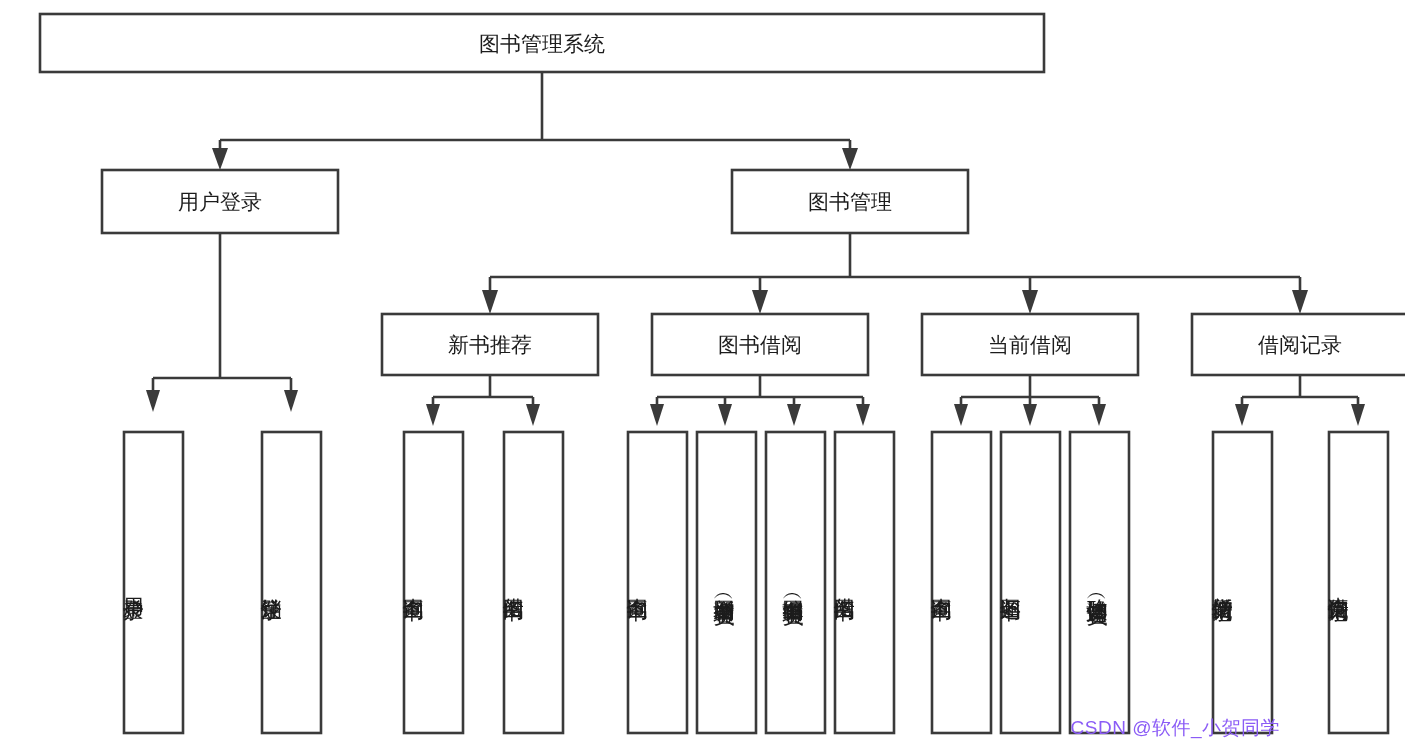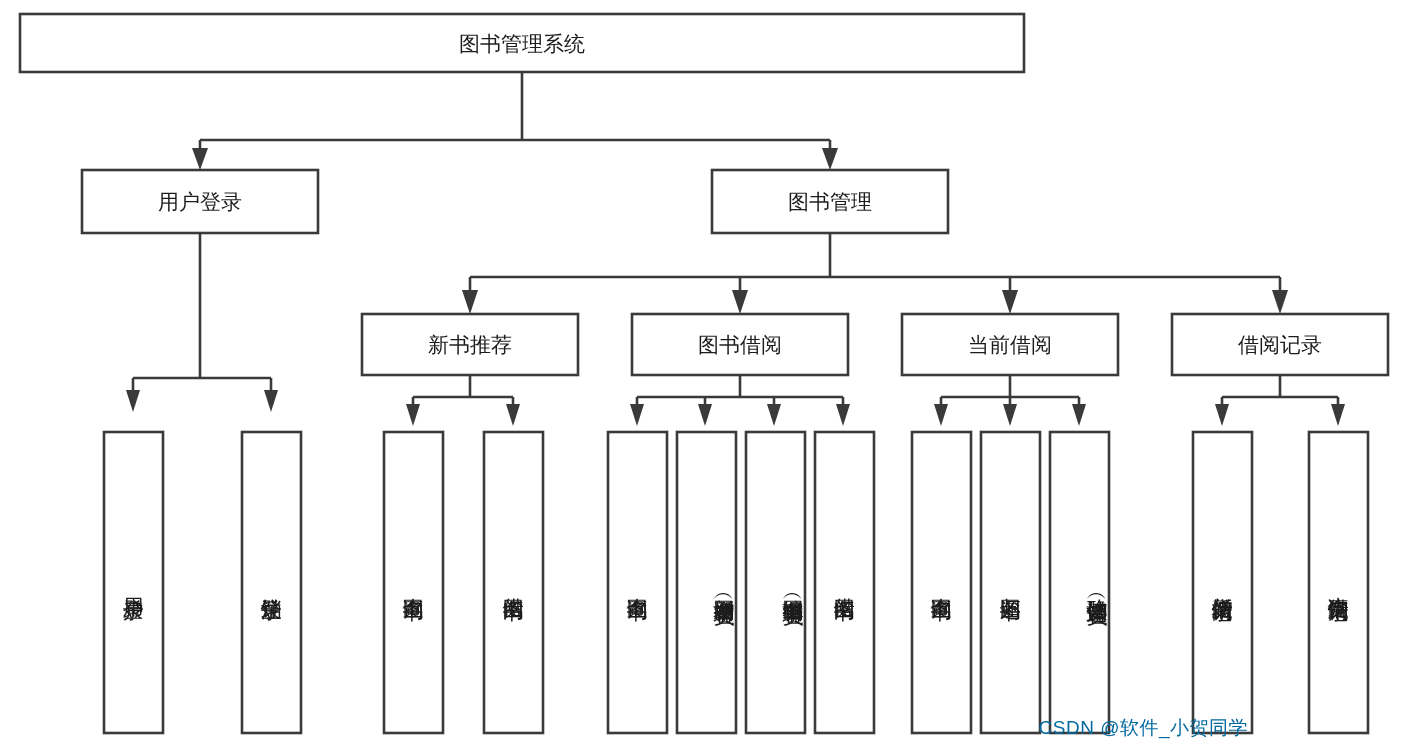--- a/index.html
+++ b/index.html
@@ -13,20 +13,21 @@
     font-family: "Liberation Sans", "DejaVu Sans", sans-serif;
     overflow: hidden;
     position: relative;
   }
   #diagram-root {
     position: absolute;
     left: 0;
     top: 0;
     width: 1264px;
     height: 747px;
+    padding-left: 20px;
   }
   svg.diagram {
     display: block;
     width: 1405px;
     height: 747px;
   }
   .node-box {
     fill: #ffffff;
     stroke: #3a3a3a;
     stroke-width: 2.6;
@@ -63,25 +64,25 @@
     font-family: "Liberation Sans", "DejaVu Sans", sans-serif;
     font-size: 21px;
     line-height: 1.12;
     color: #1c1c1c;
     letter-spacing: 1px;
     white-space: nowrap;
     pointer-events: none;
   }
   .watermark {
     position: absolute;
-    right: 16px;
+    right: 4px;
     bottom: 6px;
     font-family: "Liberation Sans", "DejaVu Sans", sans-serif;
     font-size: 19px;
-    color: #0369a1;
+    color: #8b5cf6;
     letter-spacing: 0.5px;
     user-select: none;
   }
 </style>
 </head>
 <body>
 
 <div id="diagram-root">
 
   <svg class="diagram" viewBox="0 0 1405 747" xmlns="http://www.w3.org/2000/svg">

